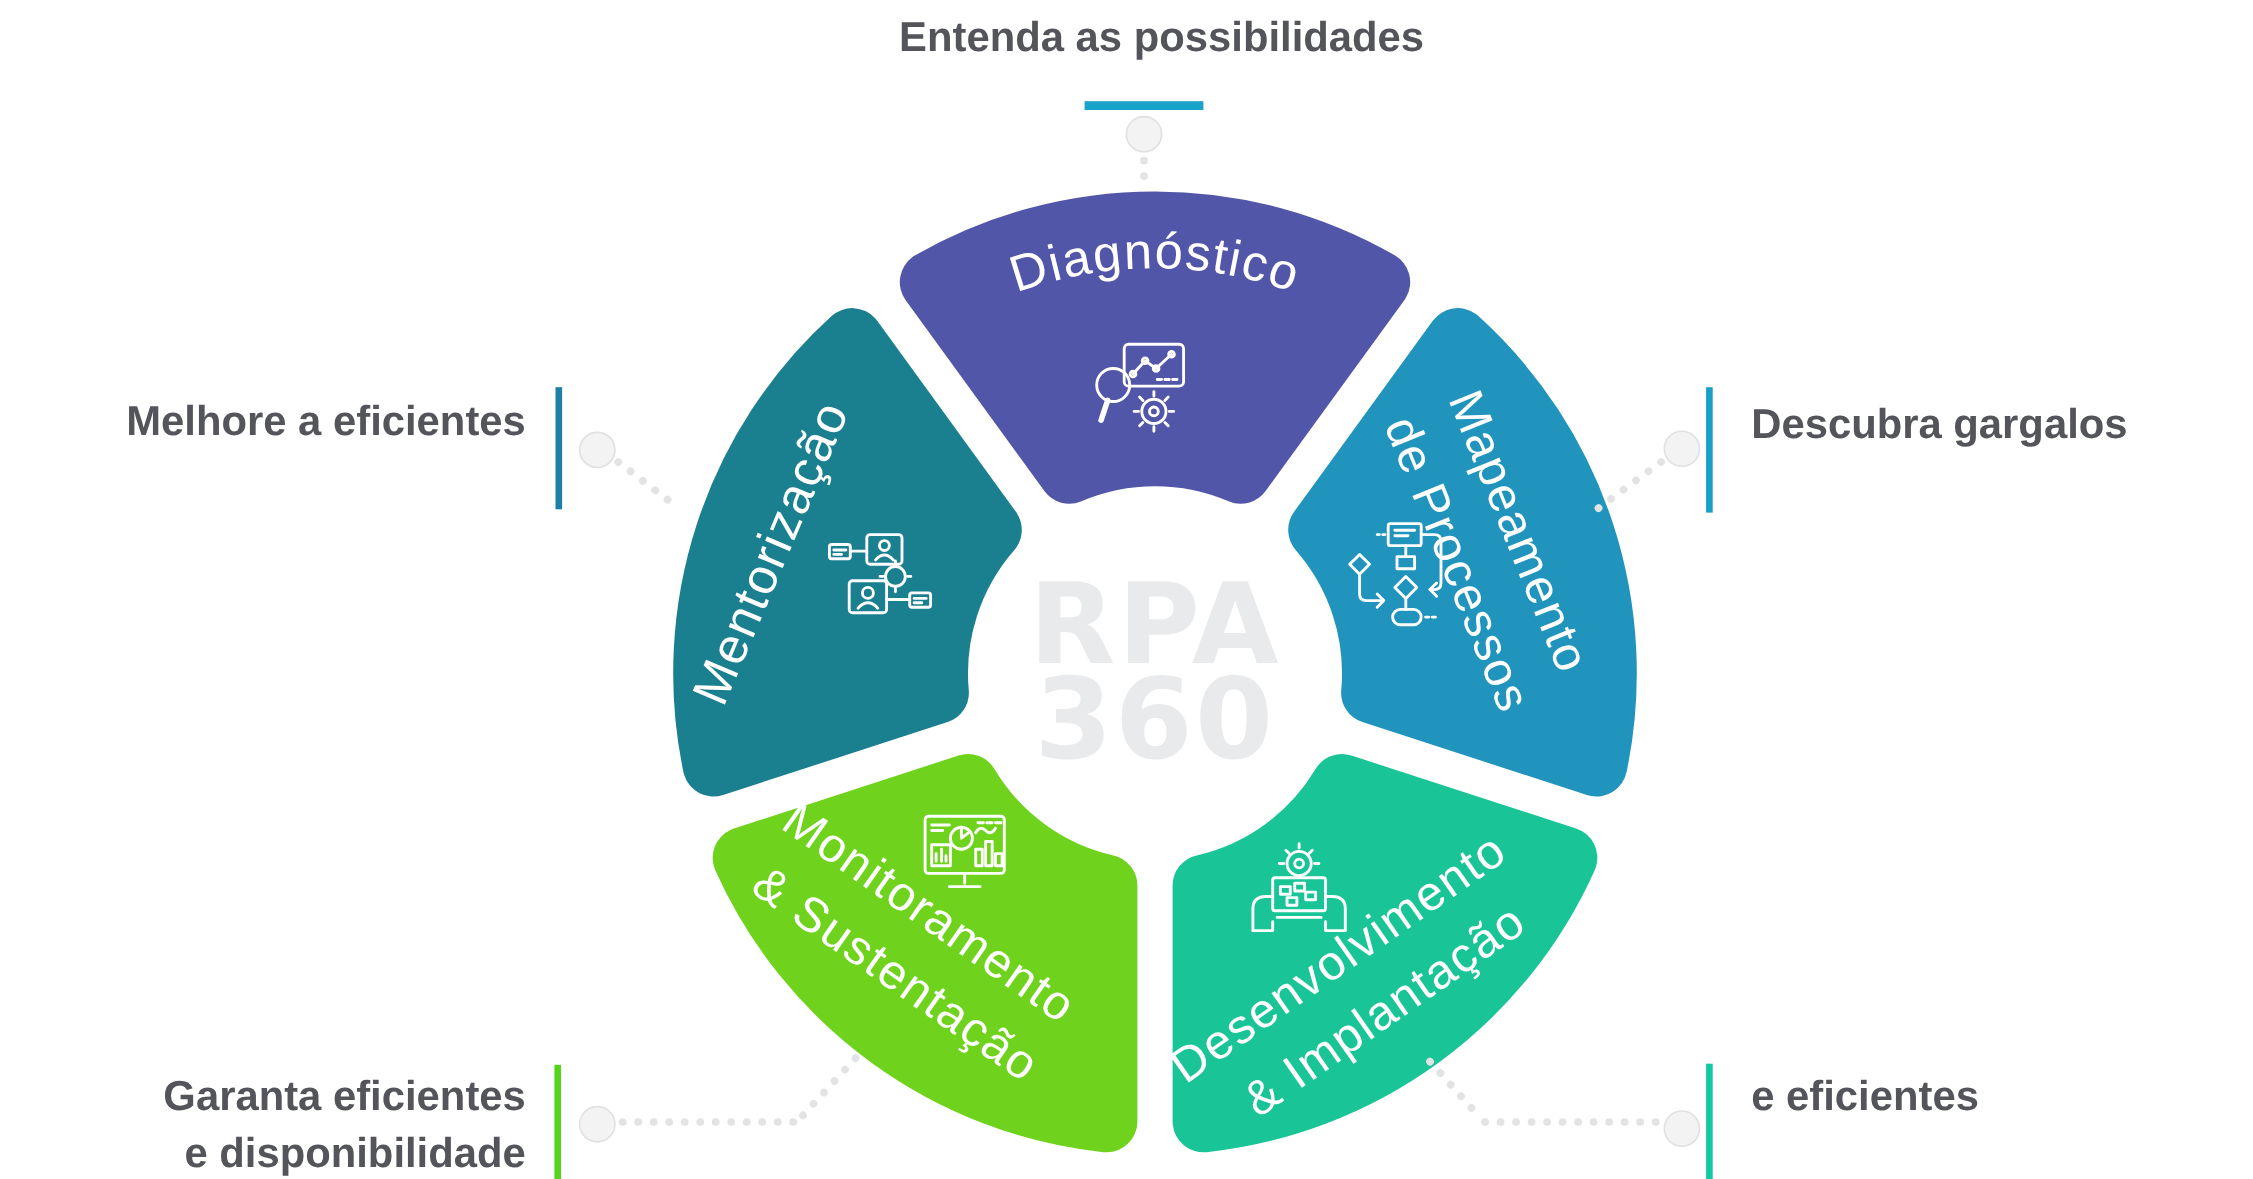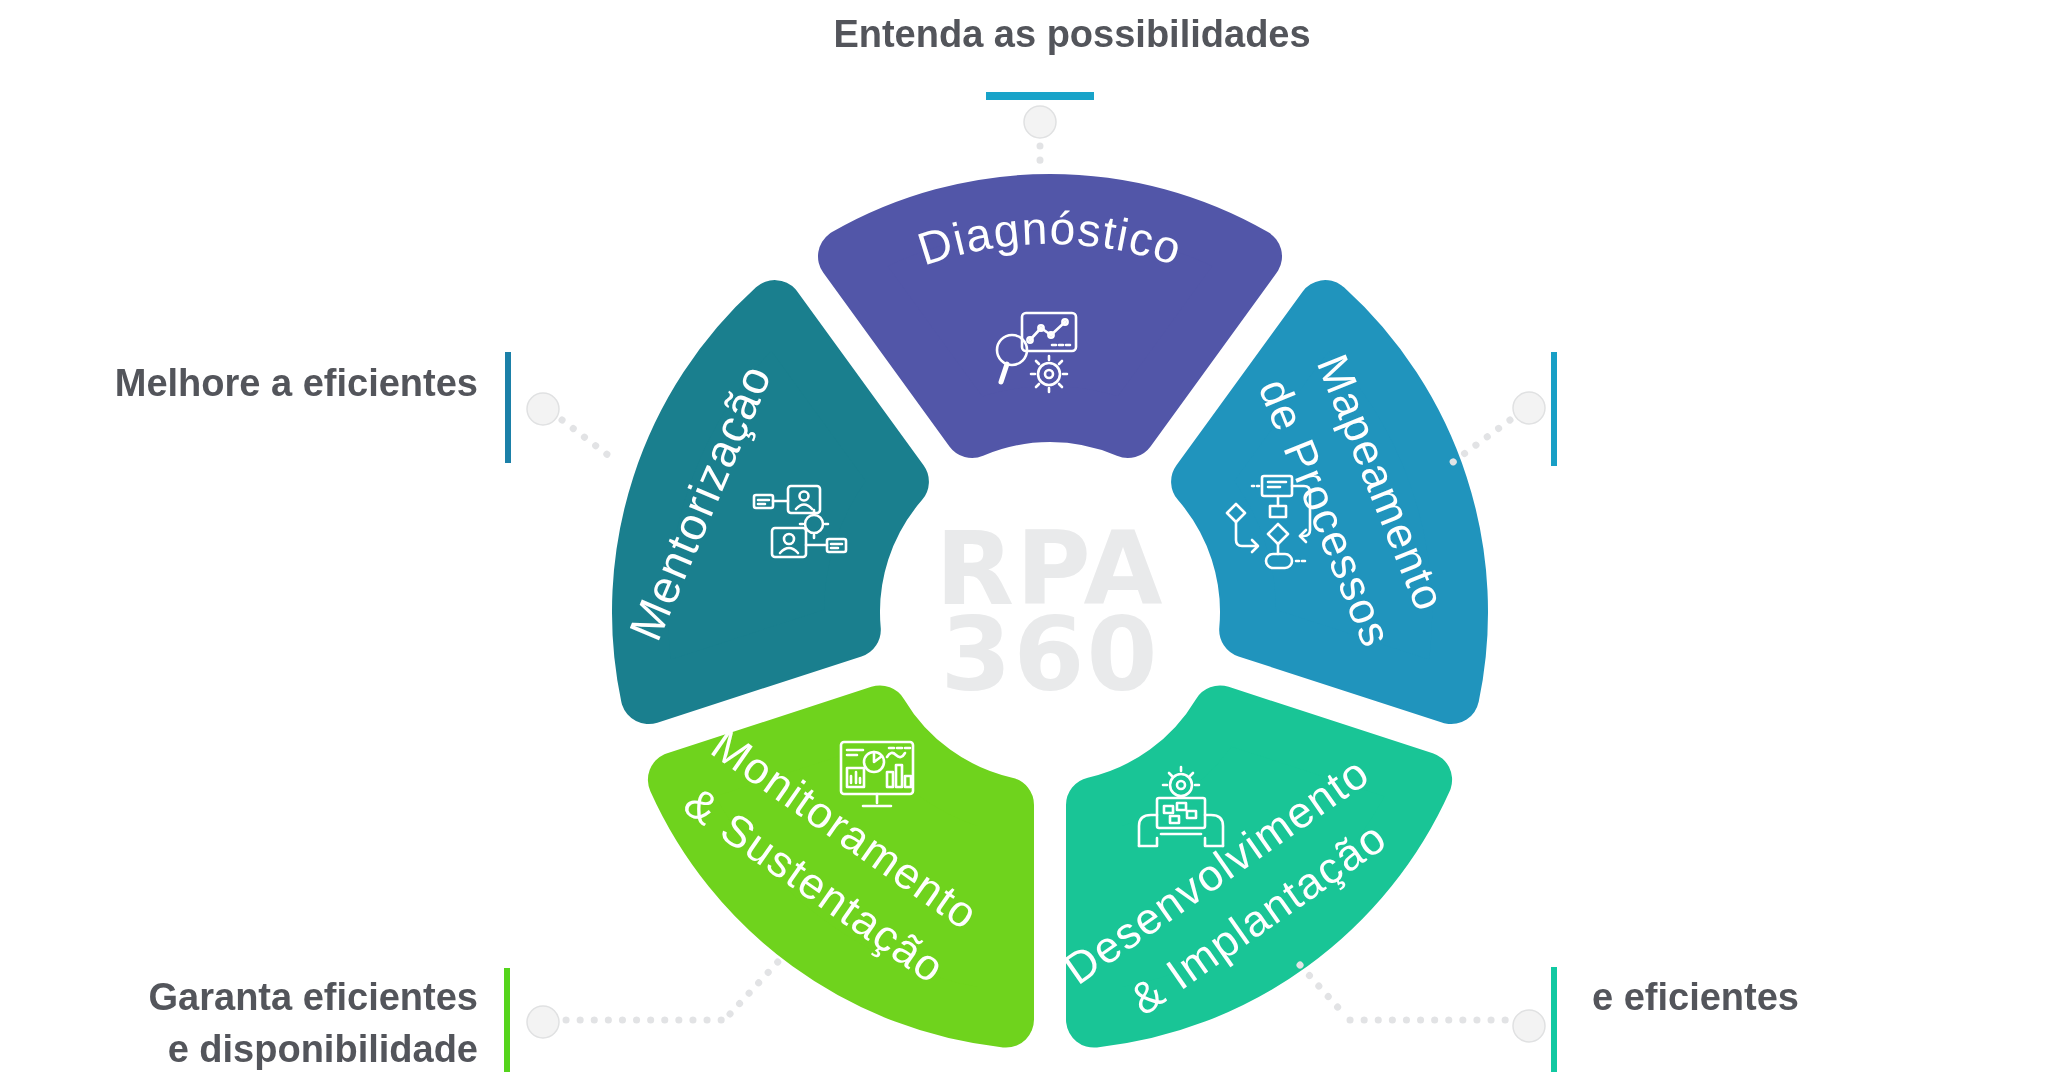--- a/index.html
+++ b/index.html
@@ -176,29 +176,30 @@
     <rect x="504" y="968" width="6" height="104" fill="#55d41c"></rect>
     <rect x="1551" y="967" width="6" height="105" fill="#12c9a2"></rect>
   </g>
 </svg>
 
 <div id="center-title" style="color: rgb(233, 234, 235);">
   <div>RPA</div>
   <div>360</div>
 </div>
 
-<div class="callout align-c" style="left:772px;top:8px;width:600px;">
+<div class="callout align-c" style="left:756px;top:8px;width:600px;">
   <div>Entenda as possibilidades</div>
 </div>
 
 <div class="callout align-r" style="right:1570px;top:357px;">
   <div>Melhore a eficientes</div>
 </div>
 
 <div class="callout align-l" style="left:1592px;top:360px;">
+  <div>Descubra gargalos</div>
 </div>
 
 <div class="callout align-r" style="right:1570px;top:971px;">
   <div>Garanta eficientes</div>
   <div>e disponibilidade</div>
 </div>
 
 <div class="callout align-l" style="left:1592px;top:971px;">
   <div>e eficientes</div>
 </div>

